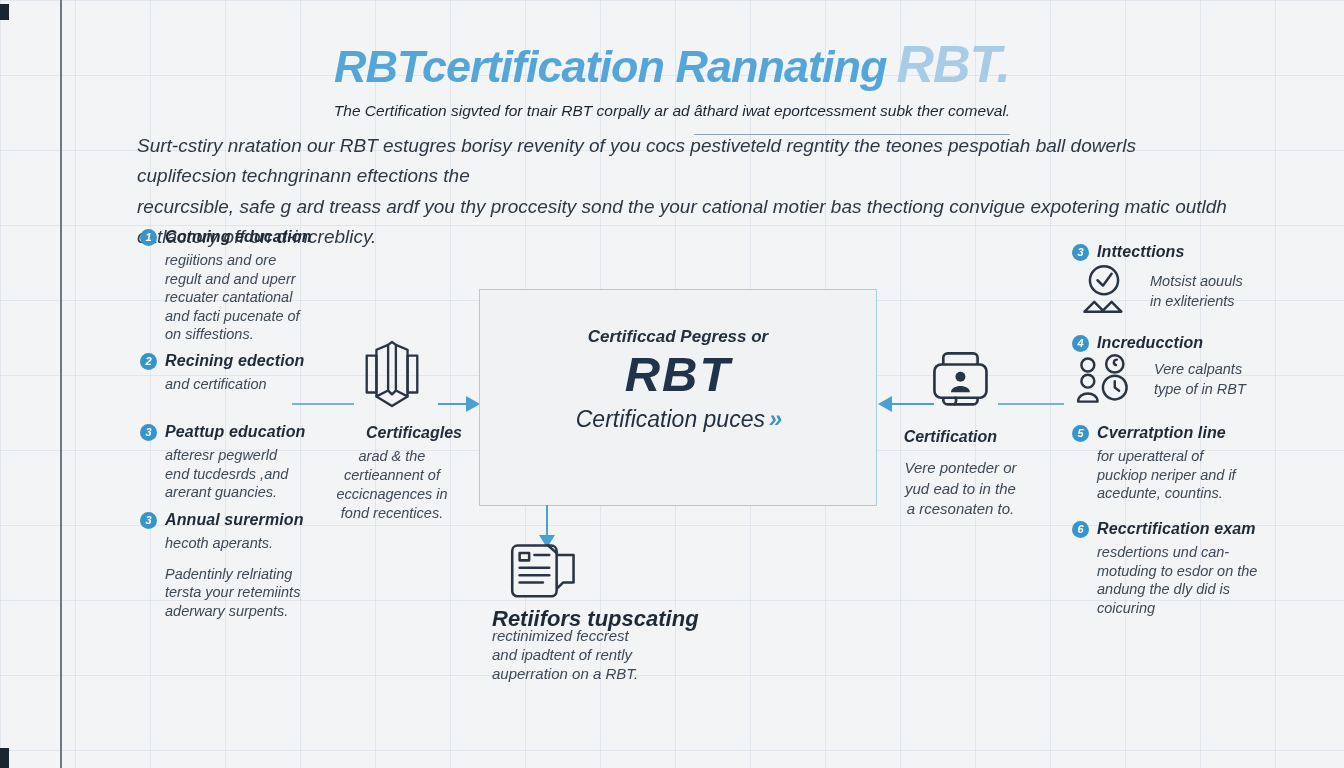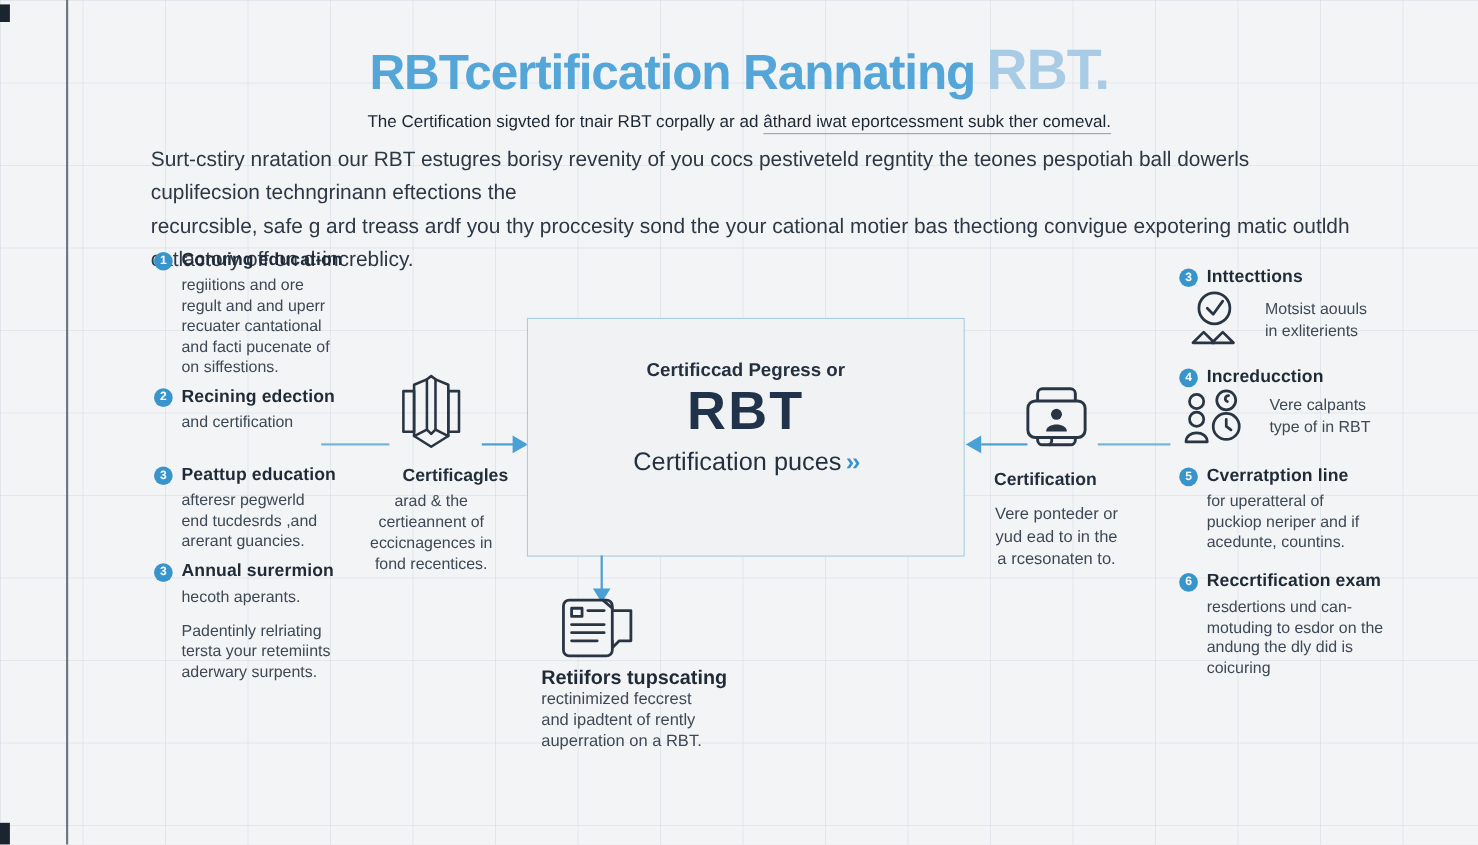--- a/index.html
+++ b/index.html
@@ -5,32 +5,33 @@
   html,body{margin:0;padding:0;background:#e8eaec;}
   .canvas{
     position:relative;width:1344px;height:768px;overflow:hidden;
     font-family:"Liberation Sans",sans-serif;
     background-color:#f3f4f6;
     background-image:
       linear-gradient(to right, rgba(203,213,223,.45) 1px, transparent 1px),
       linear-gradient(to bottom, rgba(203,213,223,.45) 1px, transparent 1px);
     background-size:75px 75px;
     color:#1f2a37;
+    font-style:italic;
   }
   .vline{position:absolute;left:60px;top:0;width:2px;height:768px;background:#6b7885;}
   .corner-mark{position:absolute;left:0;width:9px;background:#1b2530;}
   .corner-top{top:4px;height:16px;}
   .corner-bottom{bottom:0;height:20px;}
 
   .title{position:absolute;top:34px;left:0;right:0;text-align:center;
          font-size:45px;font-weight:bold;color:#55a6d8;letter-spacing:-1px;}
   .title .accent{color:#a9cce6;font-size:52px;margin-left:10px;}
   .subtitle{position:absolute;top:102px;left:0;right:0;text-align:center;
             font-size:15.5px;color:#1c2733;}
-  .subtitle .u{border-bottom:1px solid #8fa3b4;padding-bottom:2px;}
+  .subtitle .u{border-bottom:1px solid #8fa3b4;padding-bottom:15px;}
   .para{position:absolute;left:137px;top:131px;width:1090px;font-size:19px;
         line-height:1.6;color:#2c3845;white-space:pre-line;}
 
   .step{position:absolute;}
   .step-head{display:flex;align-items:center;gap:8px;}
   .badge{width:17px;height:17px;border-radius:50%;background:#3795cb;color:#fff;
          font-size:11px;font-weight:bold;display:flex;align-items:center;
          justify-content:center;flex:0 0 auto;}
   .step-title{font-size:16px;font-weight:bold;color:#1f2a37;letter-spacing:.1px;}
   .step-body{margin-left:25px;margin-top:5px;font-size:14.5px;color:#3d4956;
@@ -55,21 +56,21 @@
               border-bottom:8px solid transparent;border-left:14px solid #4a9fd4;}
   .head-left{position:absolute;width:0;height:0;border-top:8px solid transparent;
              border-bottom:8px solid transparent;border-right:14px solid #4a9fd4;}
   .head-down{position:absolute;width:0;height:0;border-left:8px solid transparent;
              border-right:8px solid transparent;border-top:13px solid #4a9fd4;}
 
   .icon svg{display:block;}
   .mini-row{position:absolute;display:flex;align-items:flex-start;gap:22px;}
   .mini-text{font-size:14.5px;color:#3d4956;line-height:1.35;white-space:pre-line;padding-top:8px;}
 
-  .bottom-title{position:absolute;font-size:18px;font-weight:bold;color:#1f2a37;}
+  .bottom-title{position:absolute;font-size:22px;font-weight:bold;color:#1f2a37;}
   .bottom-body{position:absolute;font-size:15px;color:#3d4956;line-height:1.26;white-space:pre-line;}
 </style>
 </head>
 <body>
 
 <div class="canvas">
   <div class="vline"></div>
   <div class="corner-mark corner-top"></div>
   <div class="corner-mark corner-bottom"></div>
 

